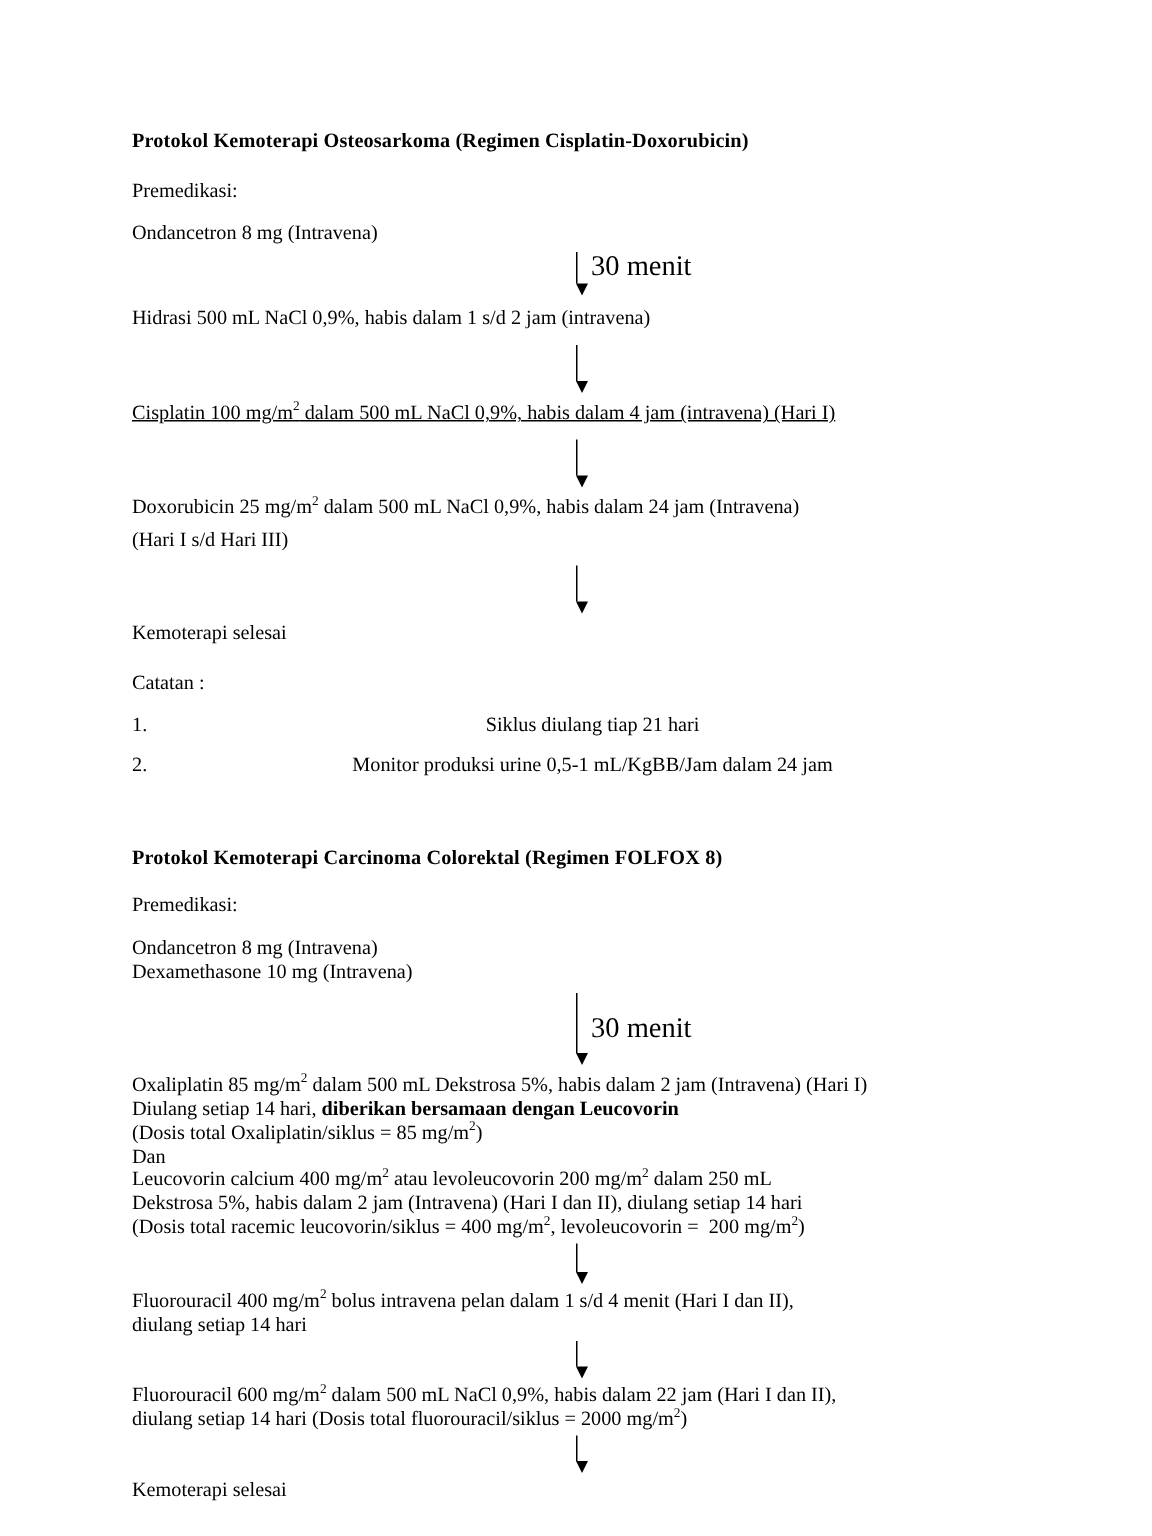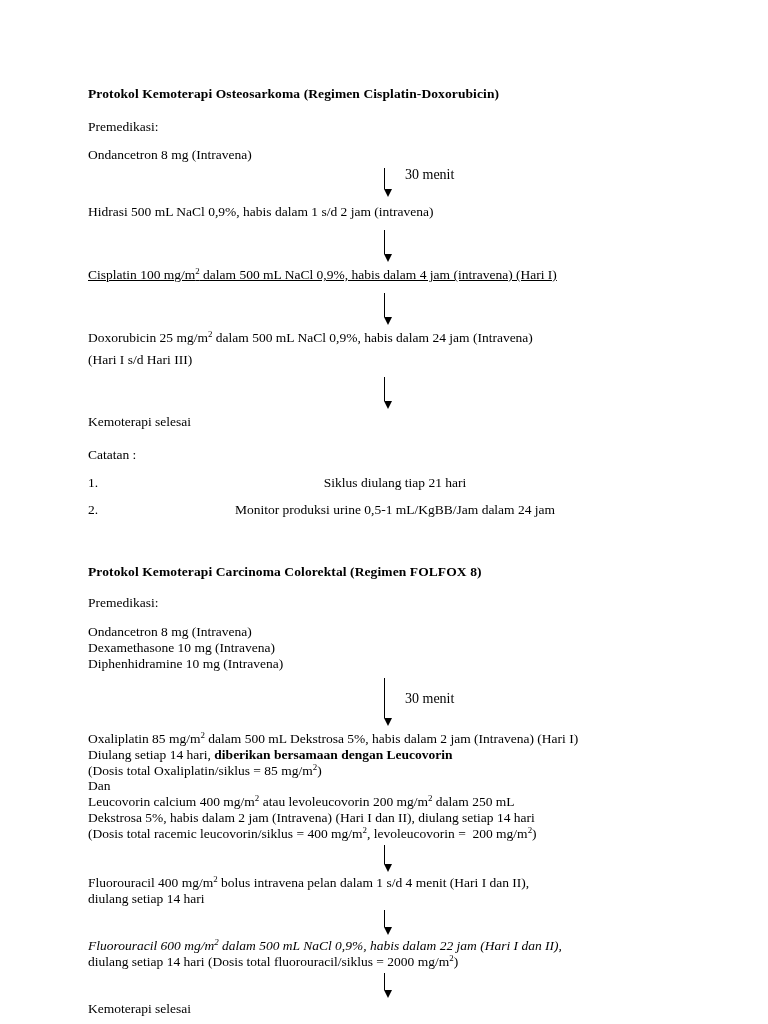--- a/index.html
+++ b/index.html
@@ -79,22 +79,22 @@
     height: 0;
     margin: 0 auto;
     border-left: 4.2px solid transparent;
     border-right: 4.2px solid transparent;
     border-top: 8px solid #000;
     display: block;
   }
   .arrow-label {
     position: absolute;
     left: 50%;
-    margin-left: 21px;
-    font-size: 14px;
+    margin-left: 10px;
+    font-size: 19px;
     white-space: nowrap;
     line-height: 1;
     text-align: center;
   }
   sup {
     font-size: 66%;
     vertical-align: super;
     line-height: 0;
   }
   b, .bold { font-weight: bold; }
@@ -170,21 +170,20 @@
   </div>
 
   <div>
 
     <div class="doc-title" style="margin-top:45px;">Protokol Kemoterapi Carcinoma Colorektal (Regimen FOLFOX 8)</div>
 
     <div class="ctr" style="margin-top:15px;">Premedikasi:</div>
 
     <div class="ctr tight" style="margin-top:12px;">Ondancetron 8 mg (Intravena)</div>
     <div class="ctr tight">Dexamethasone 10 mg (Intravena)</div>
-    <div class="ctr tight">Diphenhidramine 10 mg (Intravena)</div>
 
     <div class="arrow-wrap" style="margin-top:6px; height:48px;">
       <div class="arrow">
         <span class="stem" style="height:40px;"></span>
         <span class="head"></span>
       </div>
       <span class="arrow-label" style="top:14px;">30 menit</span>
     </div>
 
     <div class="ctr tight" style="margin-top:5px;">
@@ -224,21 +223,21 @@
 
     <div class="ctr tight">diulang setiap 14 hari</div>
 
     <div class="arrow-wrap" style="margin-top:3px; height:26px;">
       <div class="arrow">
         <span class="stem" style="height:17px;"></span>
         <span class="head"></span>
       </div>
     </div>
 
-    <div class="ctr tight" style="margin-top:2px;font-style:italic;">
+    <div class="ctr tight" style="margin-top:2px;">
       <span>Fluorouracil 600 mg/m</span><sup>2</sup><span> dalam 500 mL NaCl 0,9%, habis dalam 22 jam (Hari I dan II),</span>
     </div>
 
     <div class="ctr tight">
       <span>diulang setiap 14 hari (Dosis total fluorouracil/siklus = 2000 mg/m</span><sup>2</sup><span>)</span>
     </div>
 
     <div class="arrow-wrap" style="margin-top:3px; height:26px;">
       <div class="arrow">
         <span class="stem" style="height:17px;"></span>

